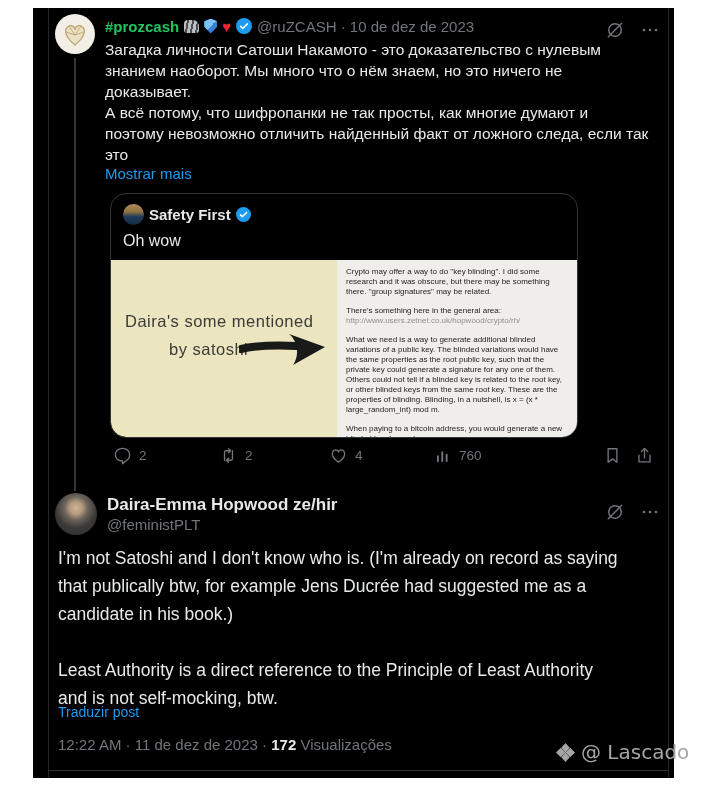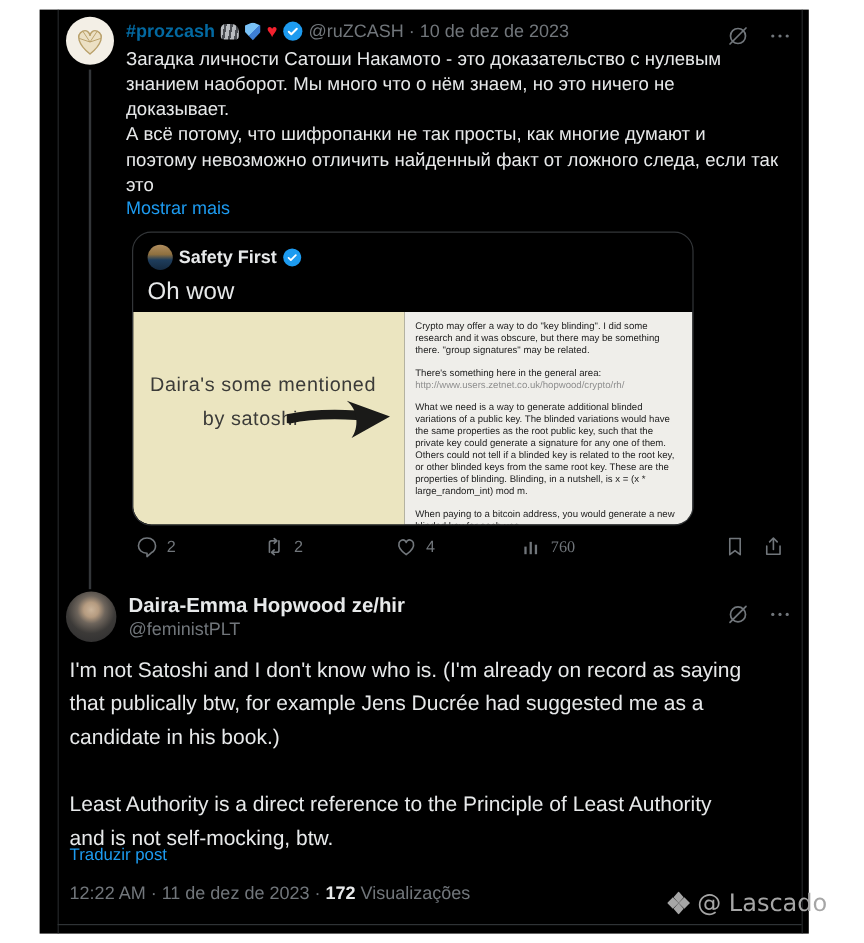--- a/index.html
+++ b/index.html
@@ -19,21 +19,21 @@
   .col-border.right { left:635px; }
 
   
   .t1-avatar {
     position:absolute; left:22px; top:6px; width:40px; height:40px;
     border-radius:50%; background:#f3efe6; overflow:hidden;
     display:flex; align-items:center; justify-content:center;
   }
   .thread-line { position:absolute; left:41px; top:50px; width:2px; height:433px; background:#333639; }
   .t1-header { position:absolute; left:72px; top:8px; height:20px; display:flex; align-items:center; gap:5px; white-space:nowrap; }
-  .display-name { font-weight:bold; font-size:15px; color:#0369a1; }
+  .display-name { font-weight:bold; font-size:15px; color:#22c55e; }
   .handle { font-size:15px; color:#71767b; }
   .emoji-zebra {
     width:15px; height:13px; border-radius:4px 6px 3px 3px; display:inline-block;
     background:repeating-linear-gradient(100deg,#b9bcc0 0 3px,#4a4d52 3px 5px);
   }
   .emoji-shield {
     width:13px; height:15px; display:inline-block;
     background:linear-gradient(135deg,#79c2f7 0 50%,#3d7fd6 50% 100%);
     clip-path:polygon(50% 0,100% 18%,100% 55%,50% 100%,0 55%,0 18%);
   }
@@ -54,37 +54,37 @@
     position:absolute; left:77px; top:185px; width:468px; height:245px;
     border:1px solid #333639; border-radius:16px; overflow:hidden; background:#000;
   }
   .card-header { position:absolute; left:12px; top:10px; display:flex; align-items:center; gap:5px; white-space:nowrap; }
   .q-avatar {
     width:21px; height:21px; border-radius:50%;
     background:linear-gradient(180deg,#b08d5e 0%,#8f703f 38%,#1e3d5c 60%,#152a40 100%);
   }
   .q-name { font-weight:bold; font-size:15px; color:#e7e9ea; }
   .verified.small { width:15px; height:15px; }
-  .card-body { position:absolute; left:12px; top:38px; font-size:20px; color:#e7e9ea; }
+  .card-body { position:absolute; left:12px; top:38px; font-size:16px; color:#e7e9ea; }
   .card-image { position:absolute; left:0; right:0; top:66px; bottom:0; display:flex; }
   .img-note {
     width:226px; background:#ebe5c0; position:relative; flex-shrink:0;
     color:#3b3b38; border-bottom-left-radius:15px;
   }
   .note-l1 { position:absolute; left:14px; top:52px; font-size:16.5px; letter-spacing:0.5px; }
   .note-l2 { position:absolute; left:58px; top:80px; font-size:16.5px; letter-spacing:0.5px; }
   .note-arrow { position:absolute; left:128px; top:72px; }
   .img-email { flex:1; background:#efeeea; color:#1c1c1c; padding:7px 9px; font-size:8px; line-height:10px; }
   .img-email p { margin-bottom:9px; }
   .email-url { color:#8f8f8f; }
 
   
   .eng-item { position:absolute; top:438px; display:flex; align-items:center; gap:7px; color:#71767b; font-size:13.5px; }
   .eng-replies { left:80px; } .eng-reposts { left:186px; } .eng-likes { left:296px; }
-  .eng-views { left:400px;font-family:Liberation Serif, serif; } .eng-bookmark { left:570px; } .eng-share { left:602px; }
+  .eng-views { left:400px; } .eng-bookmark { left:570px; } .eng-share { left:602px; }
 
   
   .t2-avatar {
     position:absolute; left:22px; top:485px; width:42px; height:42px; border-radius:50%;
     background:radial-gradient(circle at 50% 36%, #cbb49a 0%, #b59b80 18%, #6e655c 34%, #3c3a38 58%, #2a2a2c 100%);
   }
   .t2-header { position:absolute; left:74px; top:487px; }
   .t2-name { font-weight:bold; font-size:17px; color:#e7e9ea; line-height:20px; }
   .t2-handle { font-size:15px; color:#71767b; line-height:20px; }
   .t2-body { position:absolute; left:25px; top:536px; font-size:17.5px; color:#e7e9ea; }

